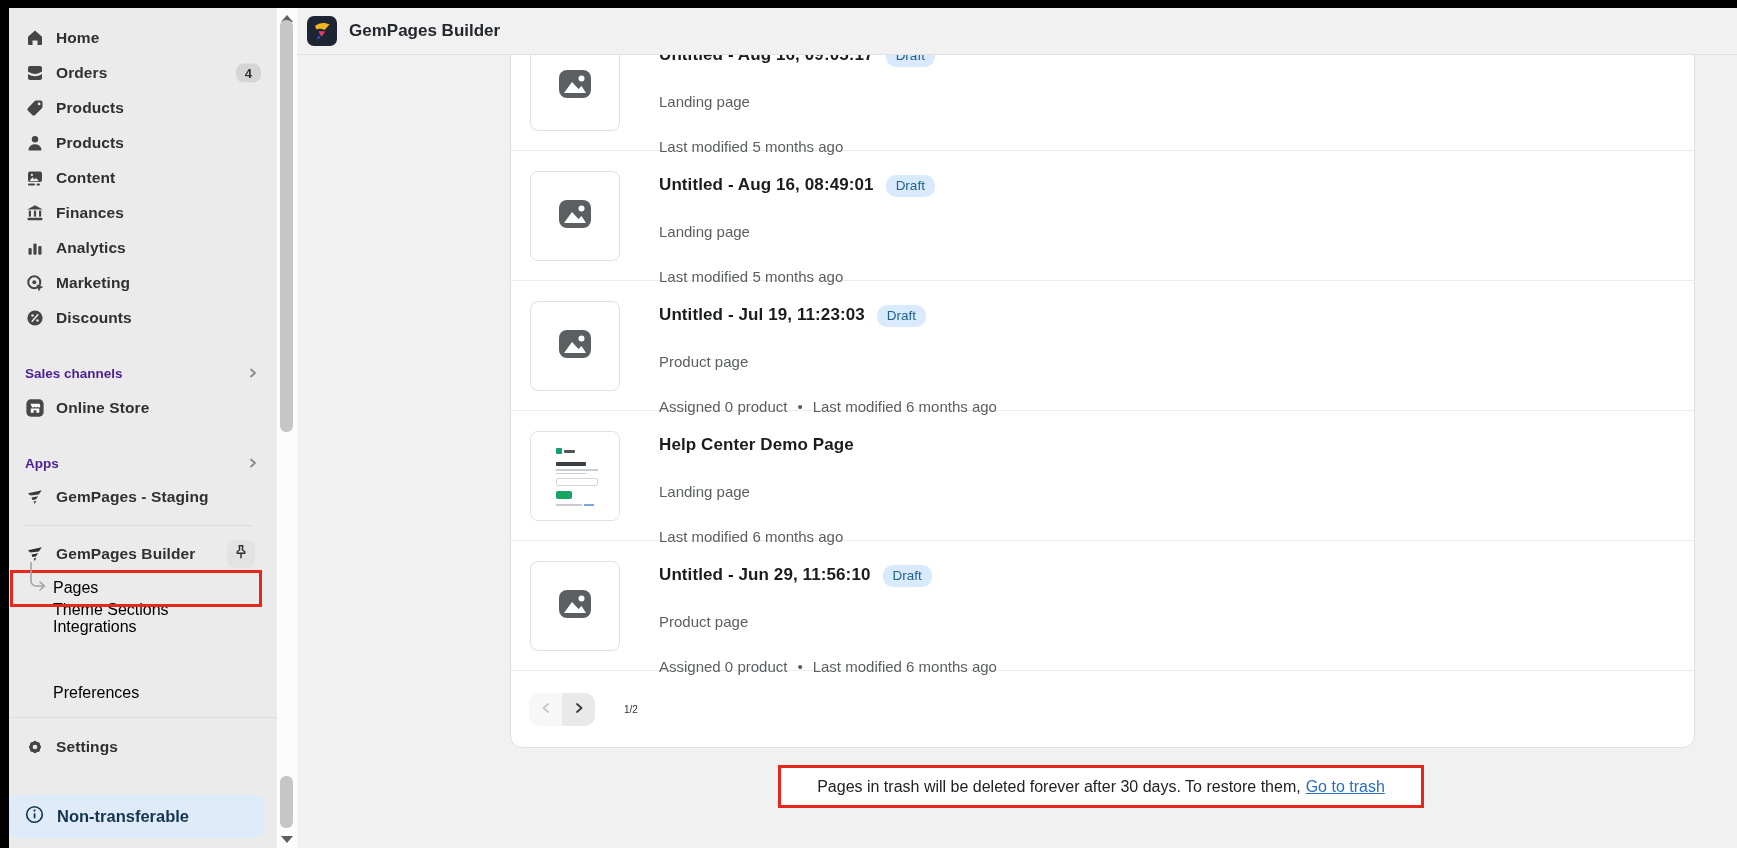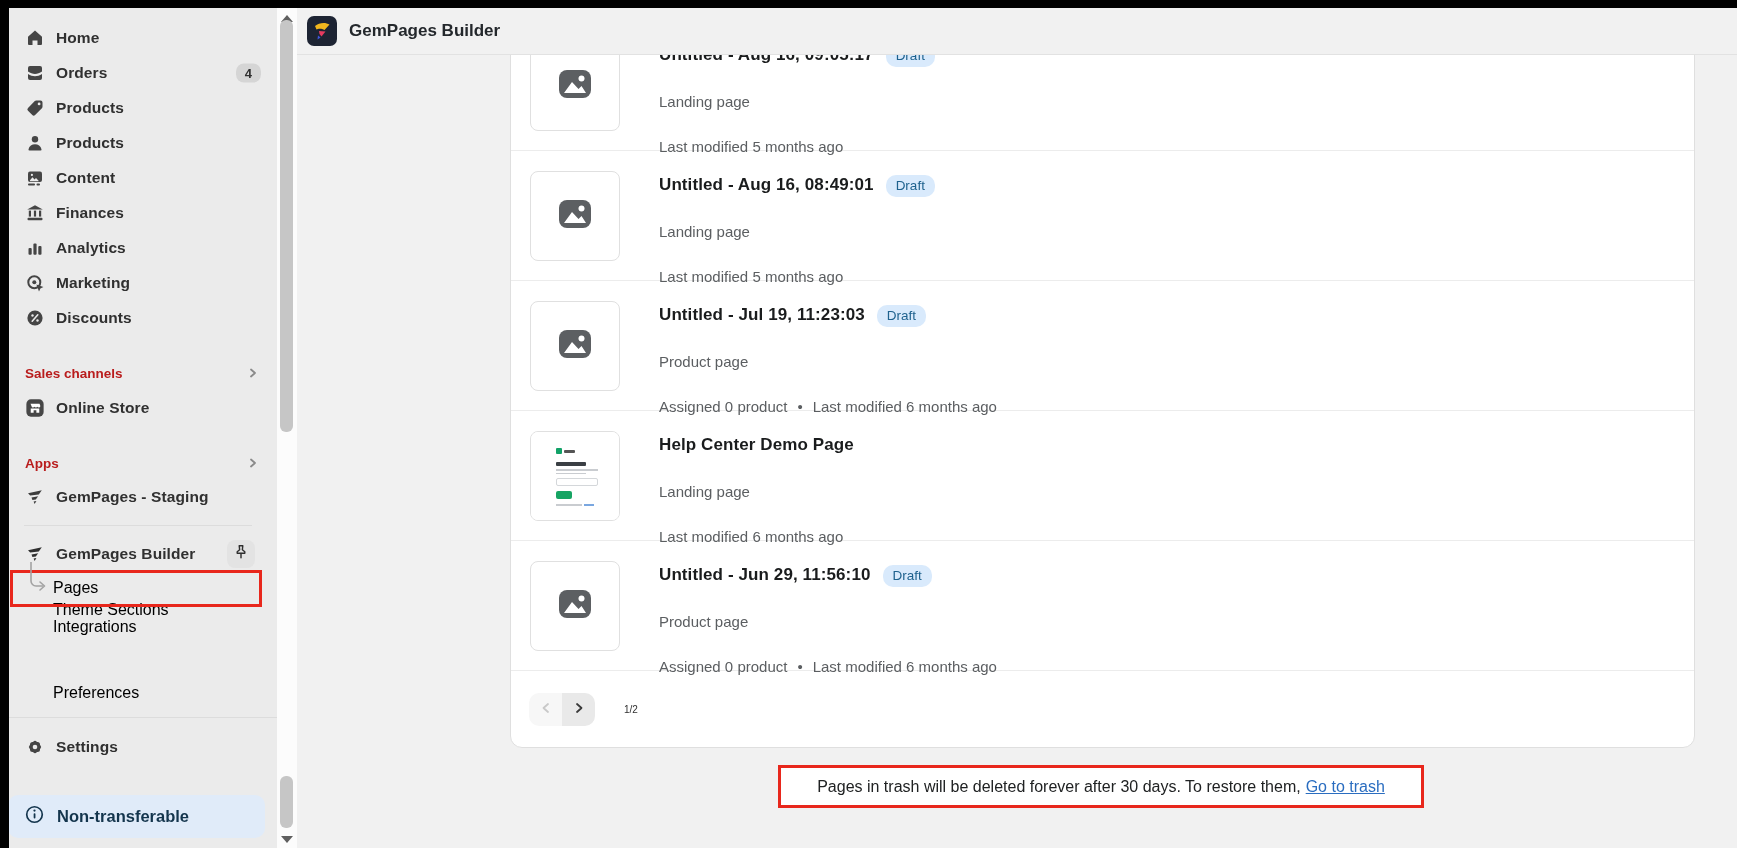--- a/index.html
+++ b/index.html
@@ -11,21 +11,21 @@
   .top-black-bar { position:absolute; left:0; top:0; width:1737px; height:8px; background:#000; z-index:40; }
   .left-black-bar { position:absolute; left:0; top:0; width:9px; height:848px; background:#000; z-index:40; }
 
   
   .sidebar { position:absolute; left:0; top:0; width:277px; height:848px; background:#ebebeb; z-index:4; }
   .nav-item { position:absolute; left:0; width:277px; height:34px; display:flex; align-items:center; padding-left:25px; gap:11px; cursor:pointer; }
   .nav-item .label { font-size:15.5px; font-weight:600; color:#303030; letter-spacing:.1px; }
   .nav-icon { width:20px; height:20px; display:inline-flex; align-items:center; justify-content:center; flex:0 0 20px; }
   .count-badge { position:absolute; right:16px; top:50%; transform:translateY(-50%); background:#d5d5d5; color:#303030; font-size:13px; font-weight:600; border-radius:8px; padding:2px 9px; }
   .section-header { position:absolute; left:0; width:277px; height:34px; display:flex; align-items:center; padding-left:25px; }
-  .section-header .label { font-size:13.5px; font-weight:700; color:#b91c1c; }
+  .section-header .label { font-size:13.5px; font-weight:700; color:#4c1d95; }
   .chev-right { position:absolute; right:18px; top:50%; transform:translateY(-50%); display:inline-flex; }
   .sub-item { position:absolute; left:0; width:277px; height:34px; display:flex; align-items:center; padding-left:53px; cursor:pointer; }
   .divider { position:absolute; left:0; width:277px; height:1px; background:#dcdcdc; }
   .divider.inset { left:24px; width:228px; }
   .pin-btn { position:absolute; left:227px; top:540px; width:28px; height:28px; border-radius:8px; background:#e3e3e3; display:flex; align-items:center; justify-content:center; cursor:pointer; }
   .elbow-arrow { position:absolute; left:27px; top:561px; z-index:31; }
   .red-annotation { position:absolute; border:3px solid #e8271c; background:transparent; z-index:30; pointer-events:none; }
   .pages-red-box { left:10px; top:570px; width:252px; height:37px; }
   .footer-badge { position:absolute; left:8px; top:795px; width:257px; height:43px; border-radius:10px; background:#e0ebf9; display:flex; align-items:center; padding-left:16px; gap:12px; }
   .footer-badge .label { font-size:16.5px; font-weight:600; color:#14354d; }

